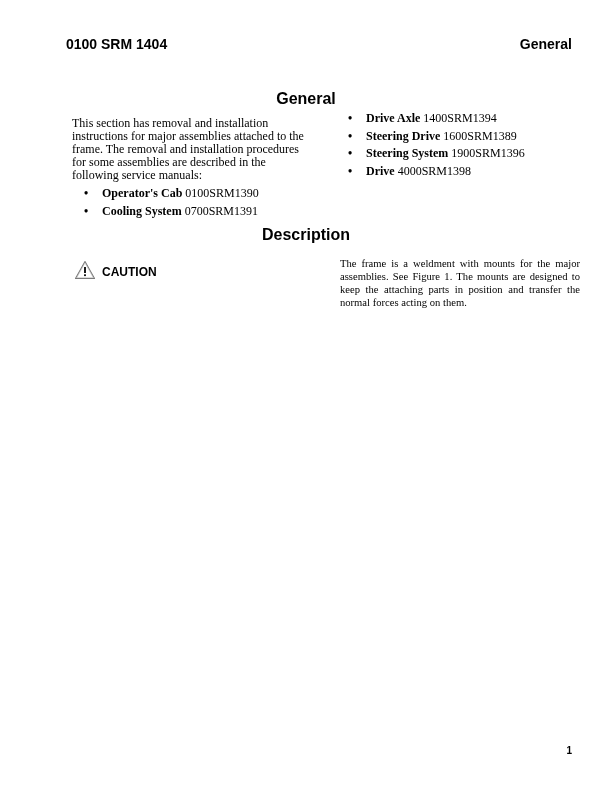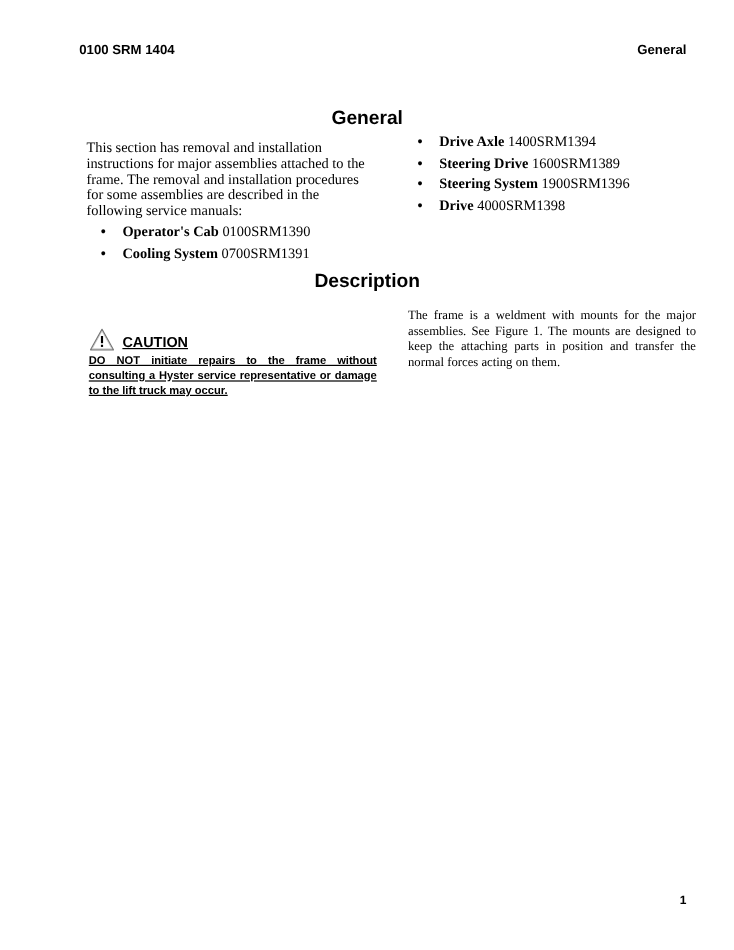--- a/index.html
+++ b/index.html
@@ -1,29 +1,29 @@
 <!DOCTYPE html>
 <html><head>
 <meta charset="utf-8">
 <style>
   html, body { margin: 0; padding: 0; background: #ffffff; }
   body { width: 612px; height: 792px; position: relative; overflow: hidden; color: #000; }
-  .hdr { position: absolute; top: 36px; font-family: "Liberation Sans", sans-serif; font-weight: bold; font-size: 11px; }
+  .hdr { position: absolute; top: 36px; font-family: "Liberation Sans", sans-serif; font-weight: bold; font-size: 14px; }
   .hdr-left { left: 66px; }
   .hdr-right { right: 40px; }
   .h1 { position: absolute; left: 0; width: 612px; text-align: center; font-family: "Liberation Sans", sans-serif; font-weight: bold; font-size: 16px; }
   .col { position: absolute; font-family: Liberation Serif, serif; font-size: 12px; line-height: 13px; }
   .col-left { left: 72px; width: 240px; }
   .col-right { left: 336px; width: 246px; }
   .intro { margin: 0; }
   ul.bullets { list-style: none; margin: 5px 0 0 0; padding: 0; }
   ul.bullets li { position: relative; padding-left: 30px; margin-bottom: 4.5px; white-space: nowrap; }
   ul.bullets li .dot { position: absolute; left: 12px; top: 0; font-weight: bold; }
   .b { font-weight: bold; }
-  .caution { position: absolute; left: 74px; top: 272px; width: 240px; font-family: "Liberation Sans", sans-serif; text-decoration: underline; }
+  .caution { position: absolute; left: 74px; top: 259px; width: 240px; font-family: "Liberation Sans", sans-serif; }
   .caution-head { display: flex; align-items: center; height: 22px; }
   .caution-head svg { width: 22px; height: 20px; }
   .caution-title { font-weight: bold; font-size: 12px; margin-left: 6px; margin-top: 4px; }
   .caution-body { font-weight: bold; font-size: 9.3px; line-height: 12.5px; text-align: justify; margin-left: 0; }
   .desc { position: absolute; left: 336px; top: 253px; width: 240px; font-family: "Liberation Serif", serif; font-size: 10.6px; line-height: 13px; text-align: justify; margin: 4px; }
   .pageno { position: absolute; right: 40px; top: 745px; font-family: "Liberation Sans", sans-serif; font-weight: bold; font-size: 10px; }
 </style>
 </head>
 <body>
 
@@ -54,18 +54,17 @@
 <div class="caution">
   <div class="caution-head">
     <svg viewBox="0 0 22 20">
       <path d="M11 1.5 L20.5 18.5 L1.5 18.5 Z" fill="#ffffff" stroke="#777" stroke-width="1.1" stroke-linejoin="round"></path>
       <path d="M11 2.8 L19.2 17.6 L2.8 17.6 Z" fill="none" stroke="#bbb" stroke-width="0.6"></path>
       <rect x="10.1" y="7" width="1.8" height="6" fill="#000"></rect>
       <rect x="10.1" y="14.3" width="1.8" height="1.8" fill="#000"></rect>
     </svg>
     <span class="caution-title">CAUTION</span>
   </div>
-  <div class="caution-body">DO NOT initiate repairs to the frame without consulting a Hyster service representative or damage to the lift truck may occur.</div>
 </div>
 
 <p class="desc">The frame is a weldment with mounts for the major assemblies. See Figure 1. The mounts are designed to keep the attaching parts in position and transfer the normal forces acting on them.</p>
 
 <div class="pageno">1</div>
 
 </body></html>

